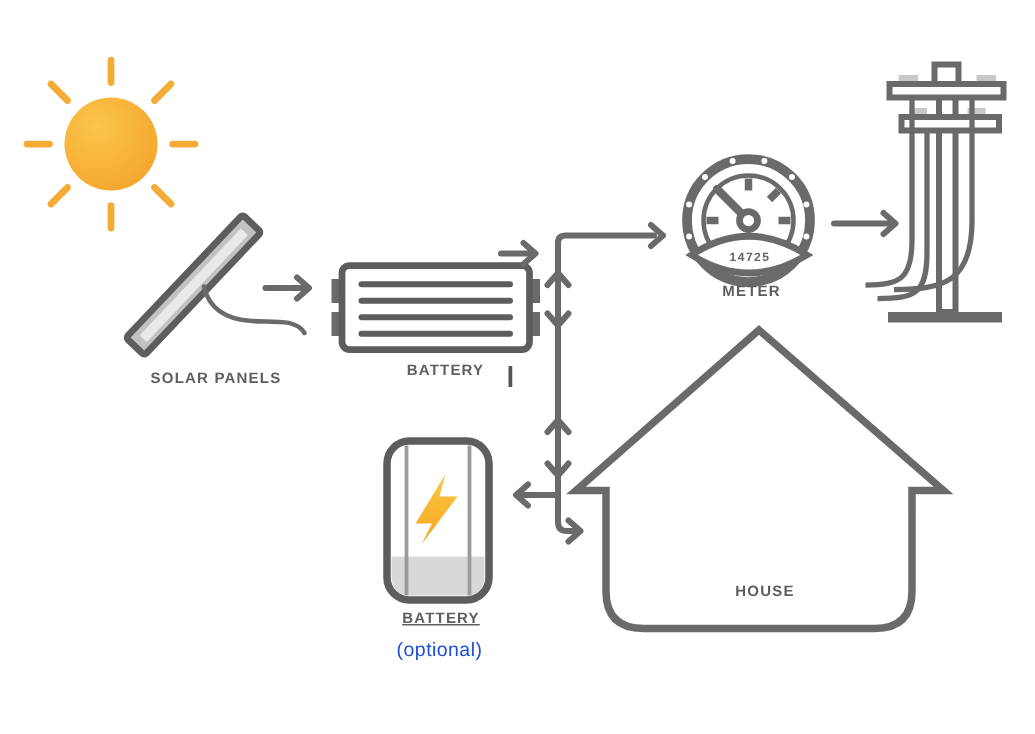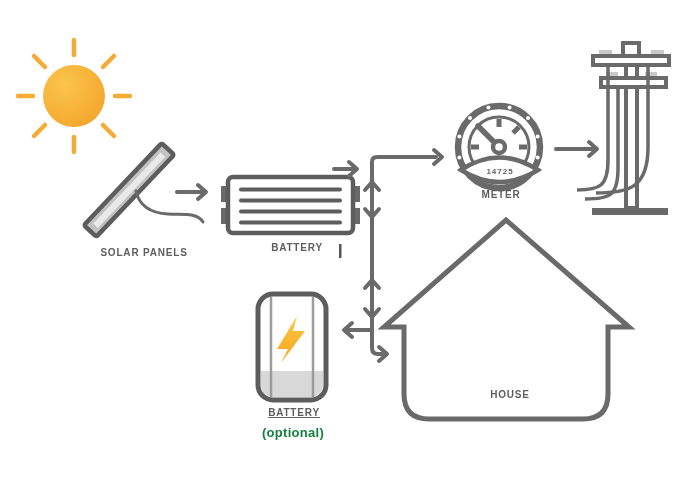--- a/index.html
+++ b/index.html
@@ -17,22 +17,22 @@
     color:#5E5E5E;
     font-weight:bold;
     font-size:10px;
     letter-spacing:0.8px;
     white-space:nowrap;
     line-height:1;
   }
   .sublabel{
     position:absolute;
     transform:translateX(-50%);
-    color:#15803d;
-    font-weight:700;
+    color:#1d4ed8;
+    font-weight:400;
     font-size:13px;
     letter-spacing:0.3px;
     white-space:nowrap;
     line-height:1;
   }
   .reading{
     position:absolute;
     transform:translateX(-50%);
     color:#646464;
     font-weight:bold;

